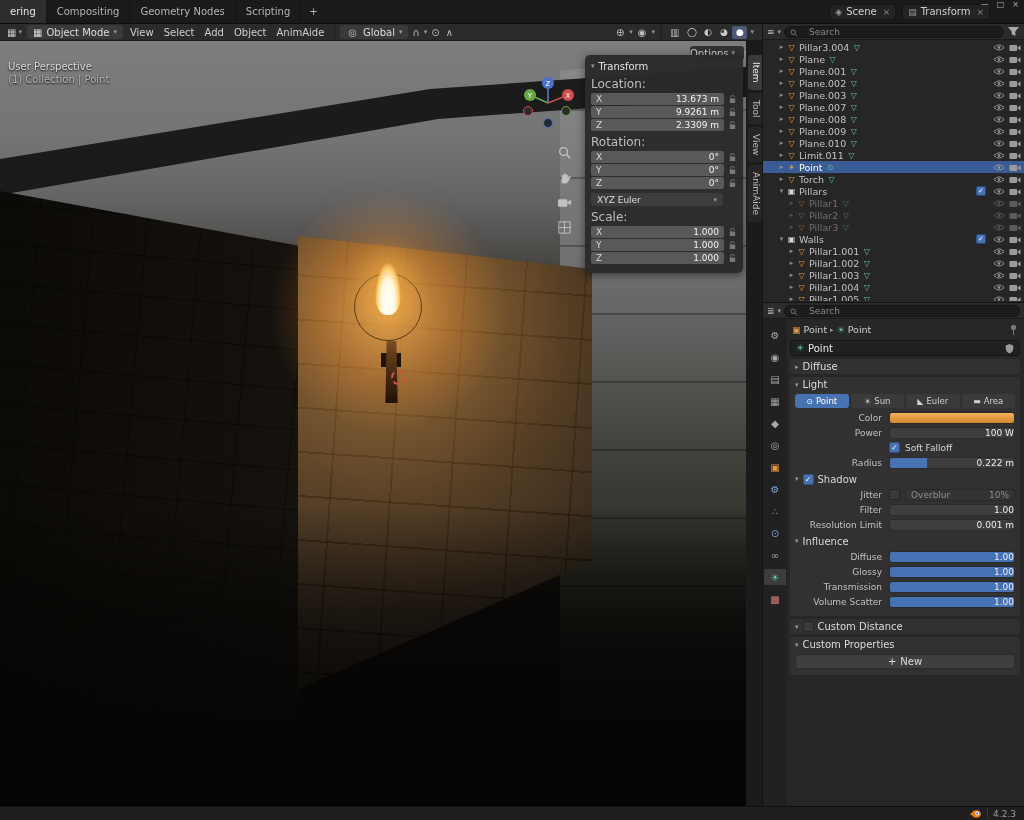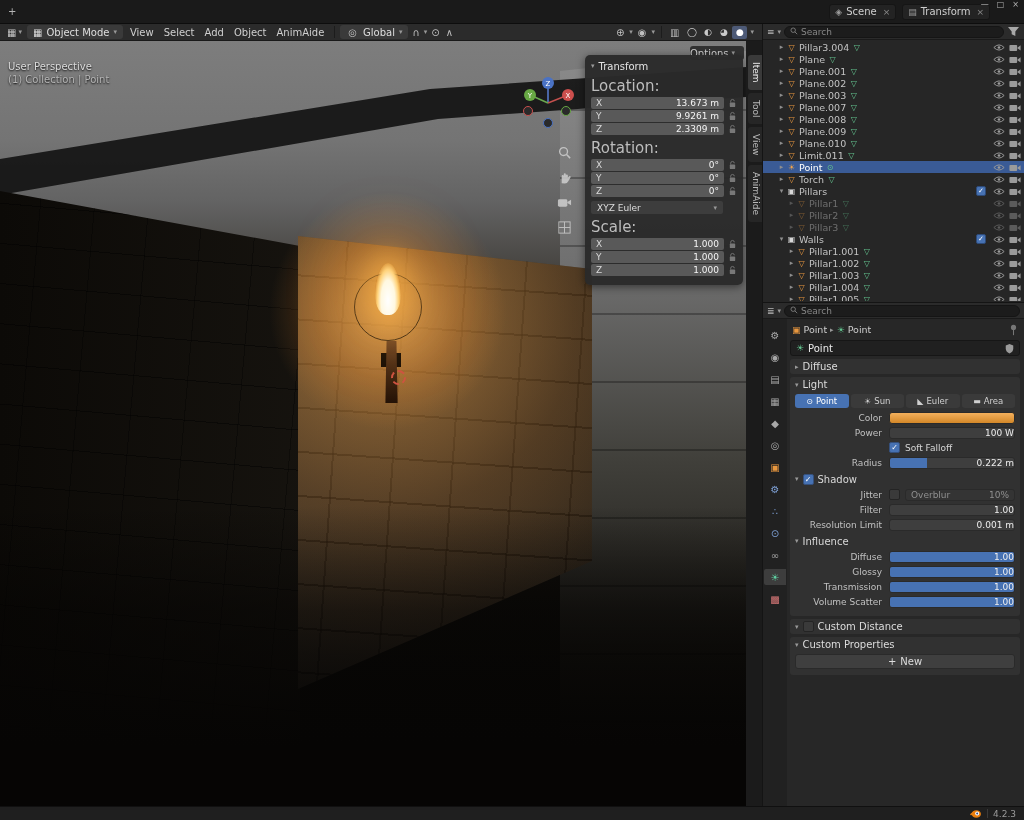--- a/index.html
+++ b/index.html
@@ -79,41 +79,41 @@
 .options-btn{left:690px;top:5px;width:54px;height:14px;background:rgba(42,42,42,.92);border-radius:3px;
   display:flex;align-items:center;justify-content:flex-start;gap:3px;color:#d0d0d0}
 #nav-gizmo{position:absolute;left:516px;top:30px;width:64px;height:64px}
 .vp-tools{left:557px;top:104px;display:flex;flex-direction:column;gap:10px;width:16px}
 .vp-tools svg{width:15px;height:15px;opacity:.85}
 
 
 #npanel{position:absolute;left:585px;top:14px;width:158px;background:rgba(42,42,42,.96);
   border-radius:5px;padding:4px 6px 8px;box-shadow:0 2px 8px rgba(0,0,0,.5)}
 .np-header{display:flex;align-items:center;gap:4px;color:#e3e3e3;height:14px}
-.np-label{color:#bdbdbd;margin:4px 0 2px;font-size:15px}
+.np-label{color:#bdbdbd;margin:4px 0 2px;font-size:12px}
 .np-row{display:flex;align-items:center;gap:4px;margin-bottom:1px}
 .np-field{flex:1;height:12px;background:#595959;border-radius:2px;display:flex;align-items:center;padding:0 5px}
 .np-field .axis{color:#d9d9d9;width:10px;font-size:9px}
 .np-field .val{margin-left:auto;font-size:9px;color:#f4f4f4}
 .lock{width:9px;height:11px;opacity:.7;flex-shrink:0}
 .np-dd{height:13px;background:#3d3d3d;border-radius:2px;display:flex;align-items:center;padding:0 6px;margin:4px 14px 2px 0;color:#ddd;font-size:9px}
 .np-dd .arr{margin-left:auto}
 
 
 #tabs-strip{position:absolute;left:746px;top:0;width:16px;height:765px;background:#1b1b1b;
   padding-top:14px;display:flex;flex-direction:column;gap:3px}
 .side-tab{writing-mode:vertical-rl;font-size:9px;color:#b9b9b9;background:#262626;
   padding:7px 1px;border-radius:3px 0 0 3px;width:14px;text-align:center;margin-left:2px}
 .side-tab.active{background:#3a3a3a;color:#ececec}
 
 
 #outliner{position:absolute;left:762px;top:24px;width:262px;height:278px;background:#262626;border-left:1px solid #141414}
 .ol-header{height:16px;background:#2b2b2b;display:flex;align-items:center;gap:3px;padding:0 4px;border-bottom:1px solid #1a1a1a}
 .ed-ic{color:#b9b9b9;font-size:9px}
-.searchpill{flex:1;height:12px;background:#1c1c1c;border-radius:6px;display:flex;align-items:flex-start;gap:3px;padding:0 5px;border:1px solid #151515}
+.searchpill{flex:1;height:12px;background:#1c1c1c;border-radius:6px;display:flex;align-items:flex-end;gap:11px;padding:0 5px;border:1px solid #151515}
 .searchpill svg{width:8px;height:8px;flex-shrink:0}
 .searchpill input{flex:1;min-width:0;background:none;border:none;outline:none;color:#9a9a9a;font-size:9px;font-family:inherit}
 .searchpill input::placeholder{color:#868686}
 .funnel{width:13px;height:11px}
 .ol-body{overflow:hidden;height:261px;padding-top:1px}
 .orow{display:flex;align-items:center;height:12px;padding:0 3px 0 4px;font-size:9.5px}
 .orow.sel{background:#3a5b96}
 .orow.sel .onm{color:#fff}
 .orow.faded{opacity:.45}
 .chev{width:9px;color:#8f8f8f;font-size:7px;text-align:center;flex-shrink:0}
@@ -171,20 +171,38 @@
 #statusbar{position:absolute;left:0;top:806px;width:1024px;height:14px;background:#1f1f1f;
   border-top:1px solid #101010;display:flex;align-items:center}
 .sb-right{margin-left:auto;display:flex;align-items:center;gap:5px;padding-right:8px;color:#9a9a9a;font-size:9px}
 .sb-sep{width:1px;height:9px;background:#3a3a3a}
 .blogo{width:13px;height:10px}
 </style>
 </head>
 <body>
 
 <div id="topbar">
+  <div class="ws-tabs">
+
+      <div class="ws-tab active">
+        <span>ering</span>
+      </div>
+
+      <div class="ws-tab">
+        <span>Compositing</span>
+      </div>
+
+      <div class="ws-tab">
+        <span>Geometry Nodes</span>
+      </div>
+
+      <div class="ws-tab">
+        <span>Scripting</span>
+      </div>
+    </div>
   <div class="ws-add">+</div>
   <div class="tb-right">
     <div class="selector">
       <span class="sel-icon">◈</span>
       <span>Scene</span>
       <span class="sel-x">×</span>
     </div>
     <div class="selector">
       <span class="sel-icon">▤</span>
       <span>Transform</span>

